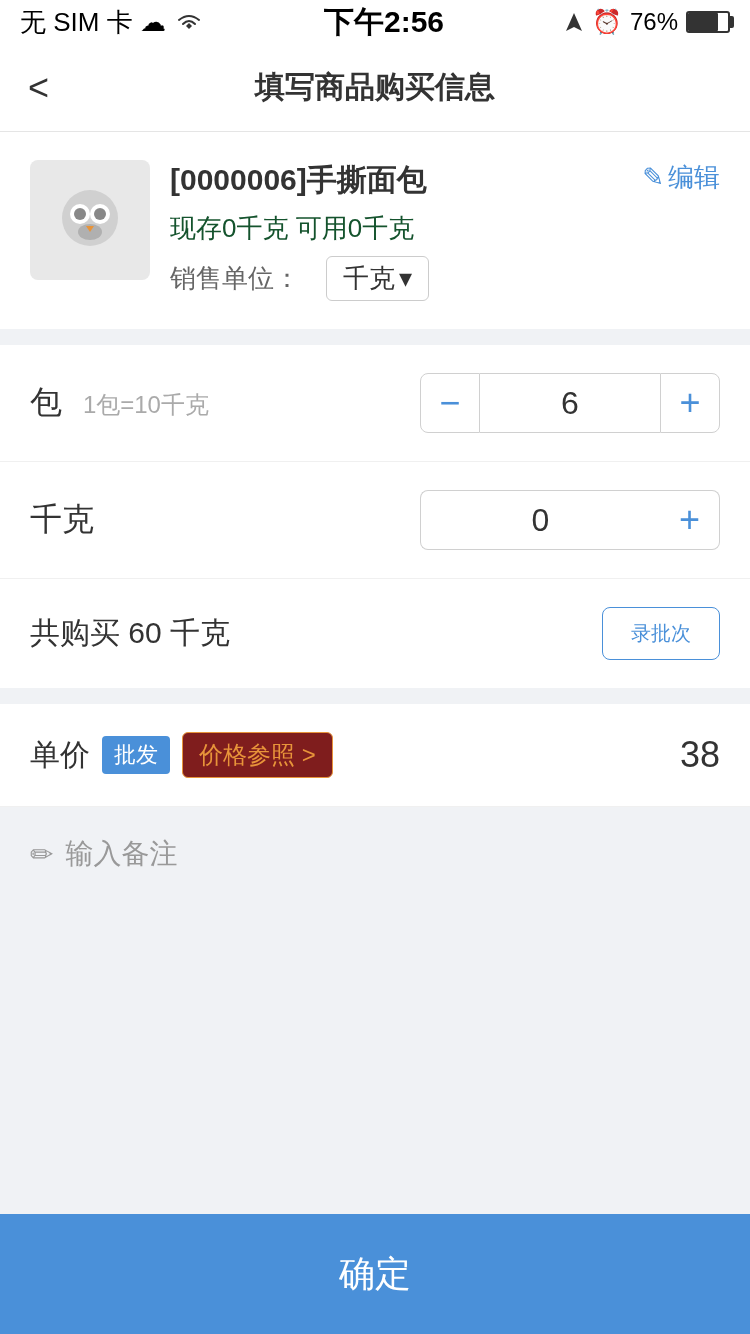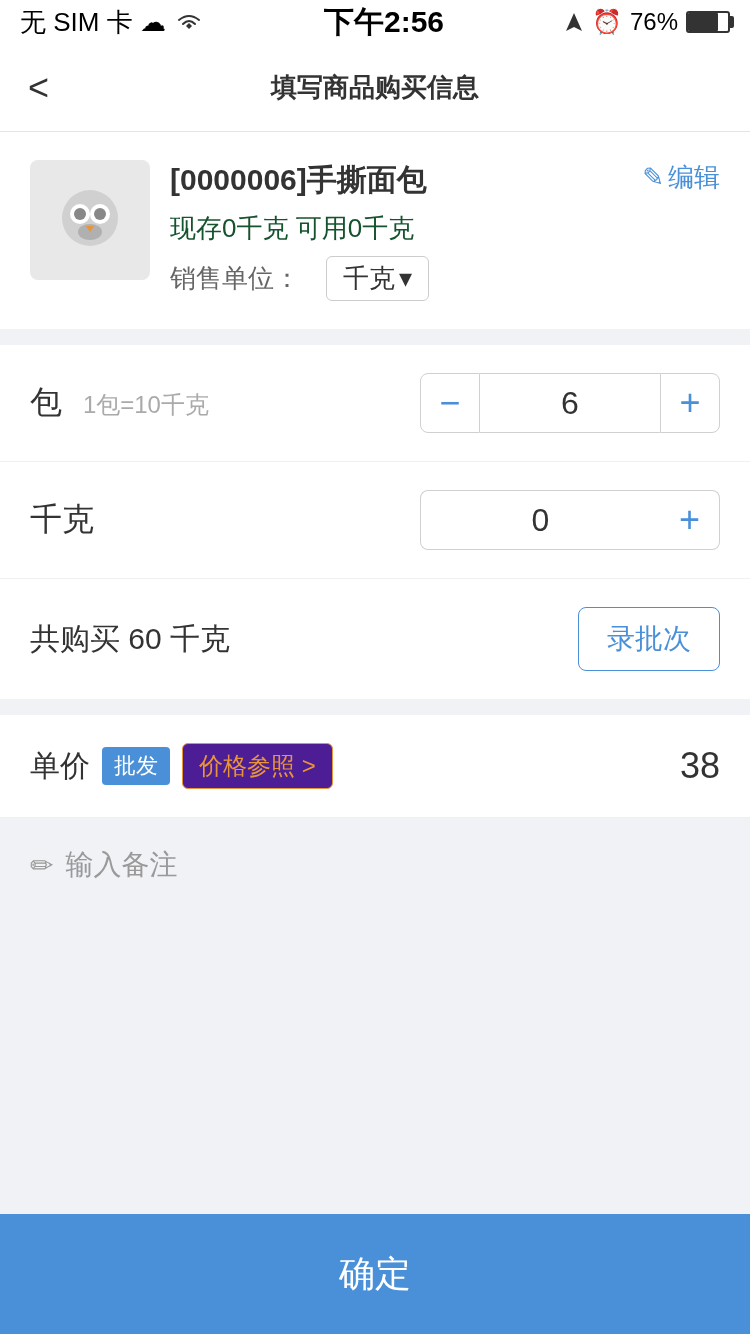--- a/index.html
+++ b/index.html
@@ -76,21 +76,21 @@
       border-bottom: 1px solid #e5e5e5;
     }
     .nav-back {
       position: absolute;
       left: 28px;
       font-size: 36px;
       color: #333;
       cursor: pointer;
     }
     .nav-title {
-      font-size: 26px;
+      font-size: 30px;
       font-weight: 600;
       color: #333;
     }
 
     
     .content {
       flex: 1;
       display: flex;
       flex-direction: column;
     }
@@ -235,21 +235,21 @@
       background: #fff;
     }
     .summary-text {
       font-size: 30px;
       color: #333;
     }
     .batch-btn {
       border: 1px solid #4a90d9;
       border-radius: 8px;
       padding: 12px 28px;
-      font-size: 28px;
+      font-size: 20px;
       color: #4a90d9;
       background: #fff;
       cursor: pointer;
     }
 
     
     .separator {
       height: 16px;
       background: #f0f2f5;
     }
@@ -278,21 +278,21 @@
       font-size: 22px;
       padding: 4px 12px;
       border-radius: 4px;
     }
     .price-ref-btn {
       border: 1px solid #e8943a;
       border-radius: 6px;
       padding: 6px 16px;
       font-size: 24px;
       color: #e8943a;
-      background: #4c1d95;
+      background: #7f1d1d;
       display: flex;
       align-items: center;
       gap: 4px;
       cursor: pointer;
     }
     .price-value {
       font-size: 36px;
       color: #333;
       font-weight: 500;
     }

